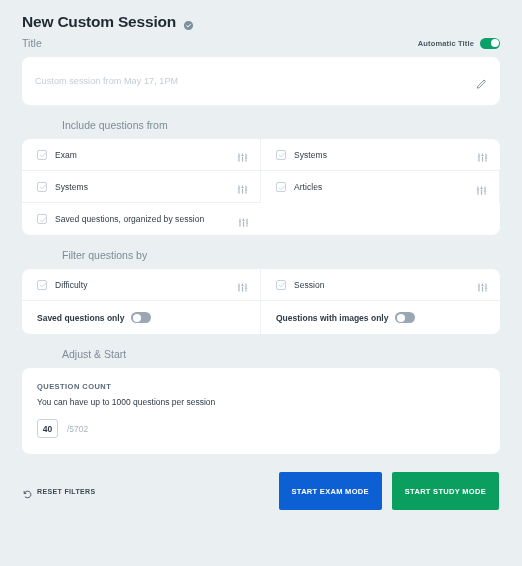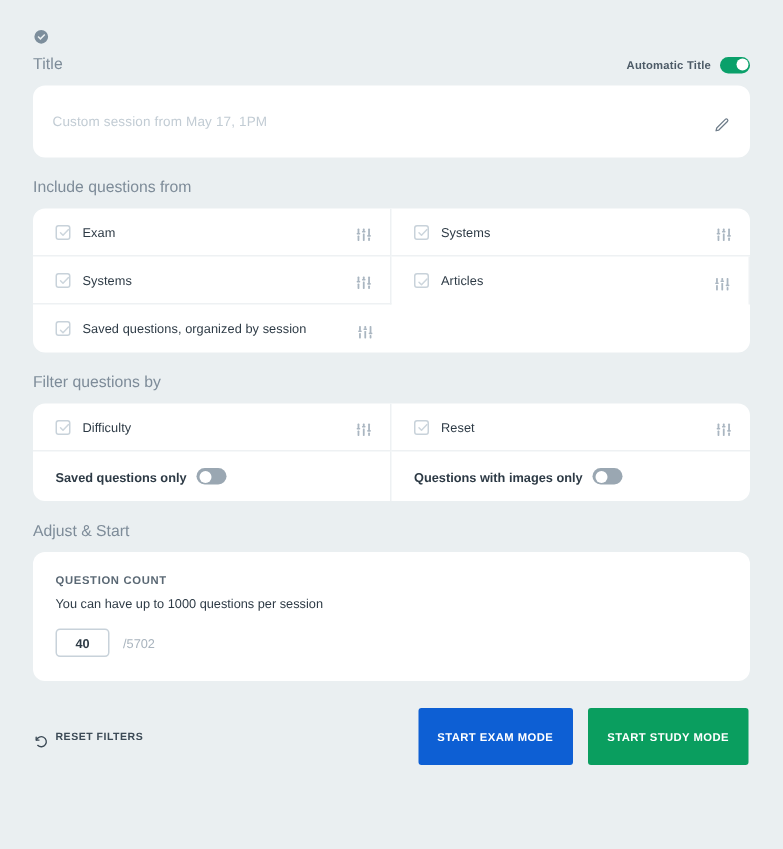--- a/index.html
+++ b/index.html
@@ -112,20 +112,21 @@
     display: block;
   }
 
   
   .group { margin-top: 14px; }
   .group-label {
     font-size: 10.5px;
     color: #7e8c99;
     margin-bottom: 8px;
     display: block;
+    margin-left: 40px;
   }
 
   
   .card {
     background: #ffffff;
     border-radius: 8px;
     overflow: hidden;
   }
   .card-grid {
     display: grid;
@@ -214,21 +215,21 @@
     color: #2d3a45;
     margin-top: 6px;
   }
   .qc-row {
     display: flex;
     align-items: center;
     gap: 9px;
     margin-top: 12px;
   }
   .qc-input {
-    width: 36px;
+    width: 21px;
     height: 19px;
     border: 1px solid #c8d2da;
     border-radius: 3px;
     display: flex;
     align-items: center;
     justify-content: center;
     font-size: 8.5px;
     font-weight: bold;
     color: #2d3a45;
     background: #ffffff;
@@ -287,20 +288,21 @@
   }
   .btn-exam { background: #0d5fd4; }
   .btn-study { background: #0a9e5f; }
 </style>
 </head>
 <body>
 
 <div class="page">
 
   <div class="header">
+    <span class="page-title">New Custom Session</span>
     <span class="verified-badge">
       <svg viewBox="0 0 24 24" fill="currentColor" width="11" height="11">
         <path d="M12 2a10 10 0 100 20 10 10 0 000-20zm-1.2 14.6l-4.2-4.2 1.5-1.5 2.7 2.7 5.6-5.6 1.5 1.5-7.1 7.1z"></path>
       </svg>
     </span>
   </div>
 
   <div class="section-label-row">
     <span class="section-label">Title</span>
     <div class="auto-title-wrap">
@@ -479,21 +481,21 @@
           </span>
         </div>
 
         <div class="cell no-border-r">
           <span class="cell-left">
             <span class="checkbox">
               <svg viewBox="0 0 24 24" fill="none" stroke="currentColor" stroke-width="3" stroke-linecap="round" stroke-linejoin="round">
                   <path d="M4 12.5l5 5L20 6"></path>
                 </svg>
             </span>
-            <span class="cell-label">Reset</span>
+            <span class="cell-label">Session</span>
           </span>
           <span class="tune-icon">
             <svg viewBox="0 0 24 24" fill="currentColor" width="11" height="11">
               <rect x="3" y="3" width="2.6" height="7" rx="1"></rect>
                 <rect x="3" y="13" width="2.6" height="8" rx="1"></rect>
                 <rect x="1.6" y="9.4" width="5.4" height="2.4" rx="1.1"></rect>
               <rect x="10.7" y="3" width="2.6" height="4" rx="1"></rect>
                 <rect x="10.7" y="10" width="2.6" height="11" rx="1"></rect>
                 <rect x="9.3" y="6.4" width="5.4" height="2.4" rx="1.1"></rect>
               <rect x="18.4" y="3" width="2.6" height="10" rx="1"></rect>

